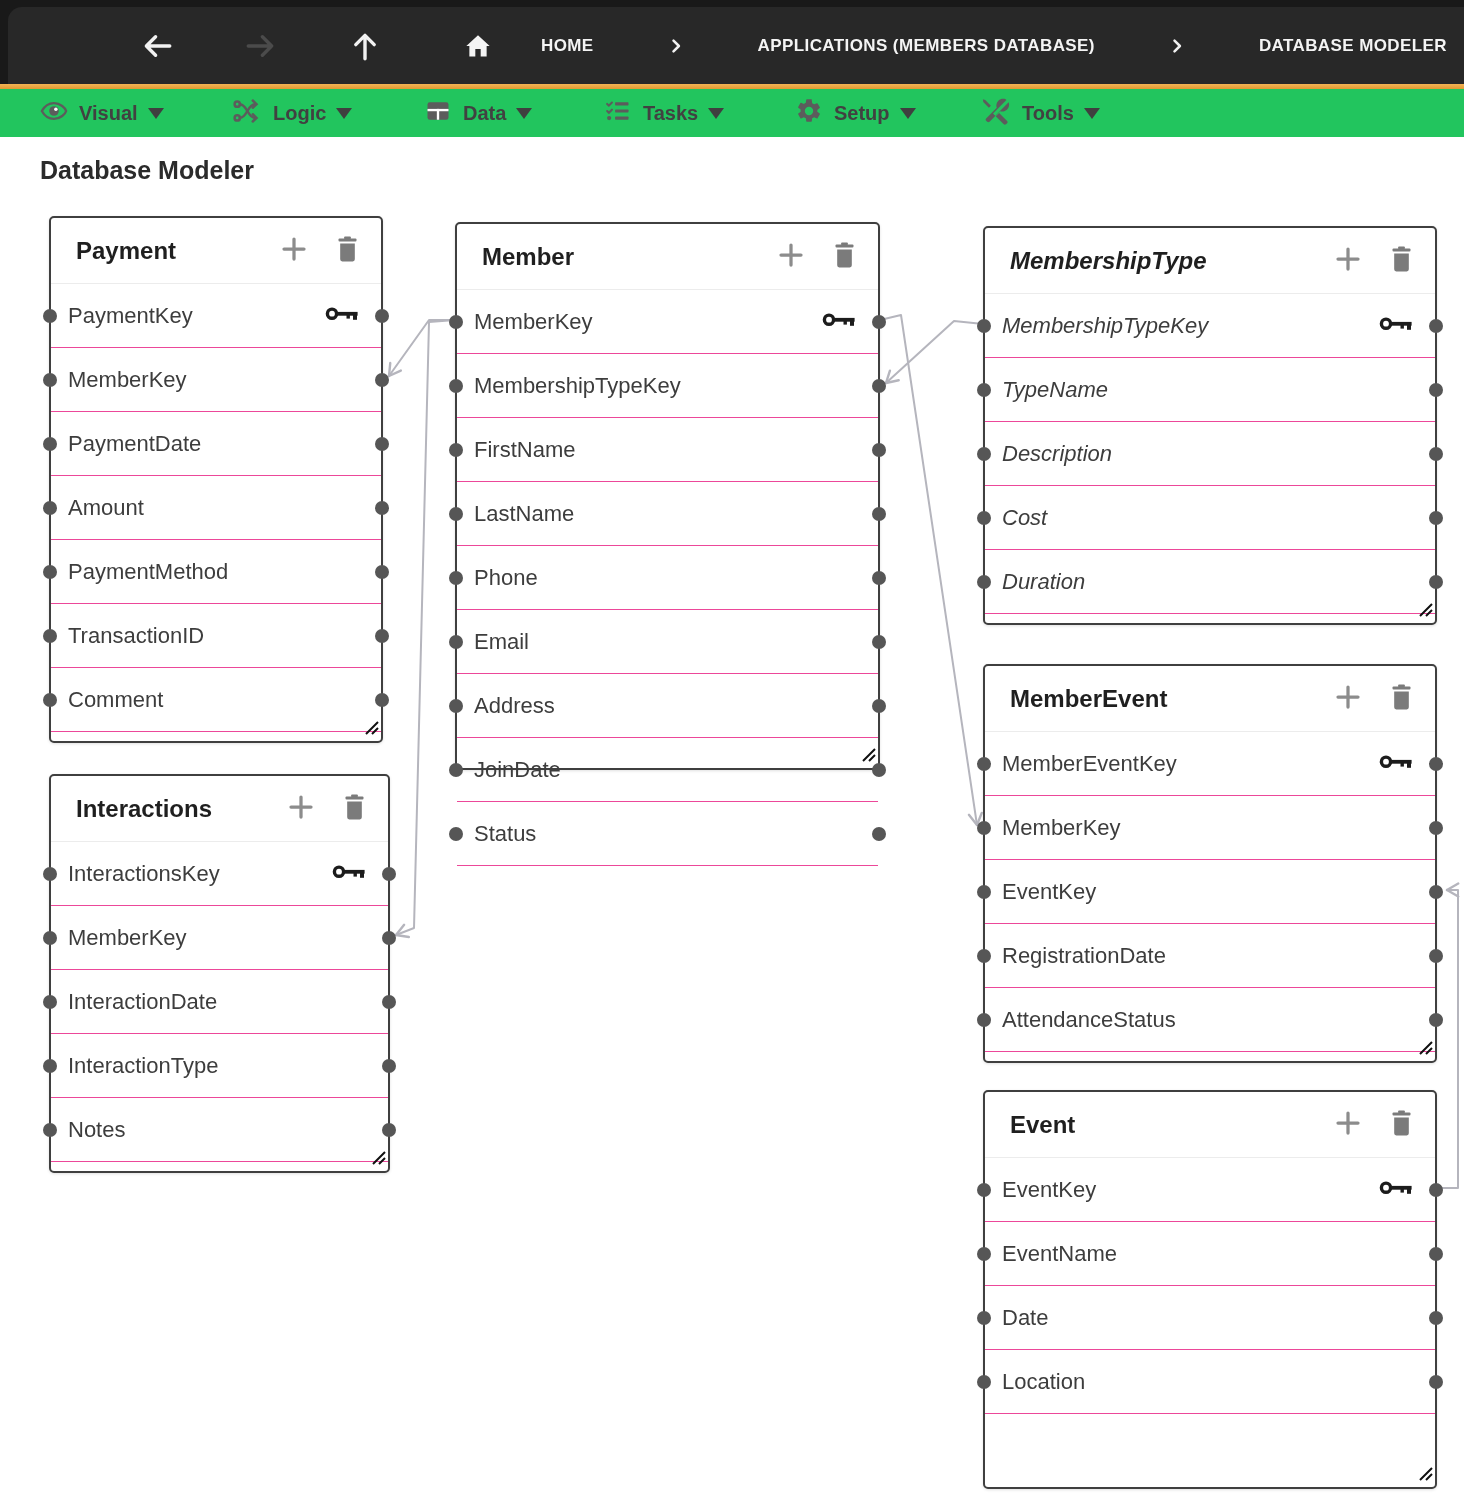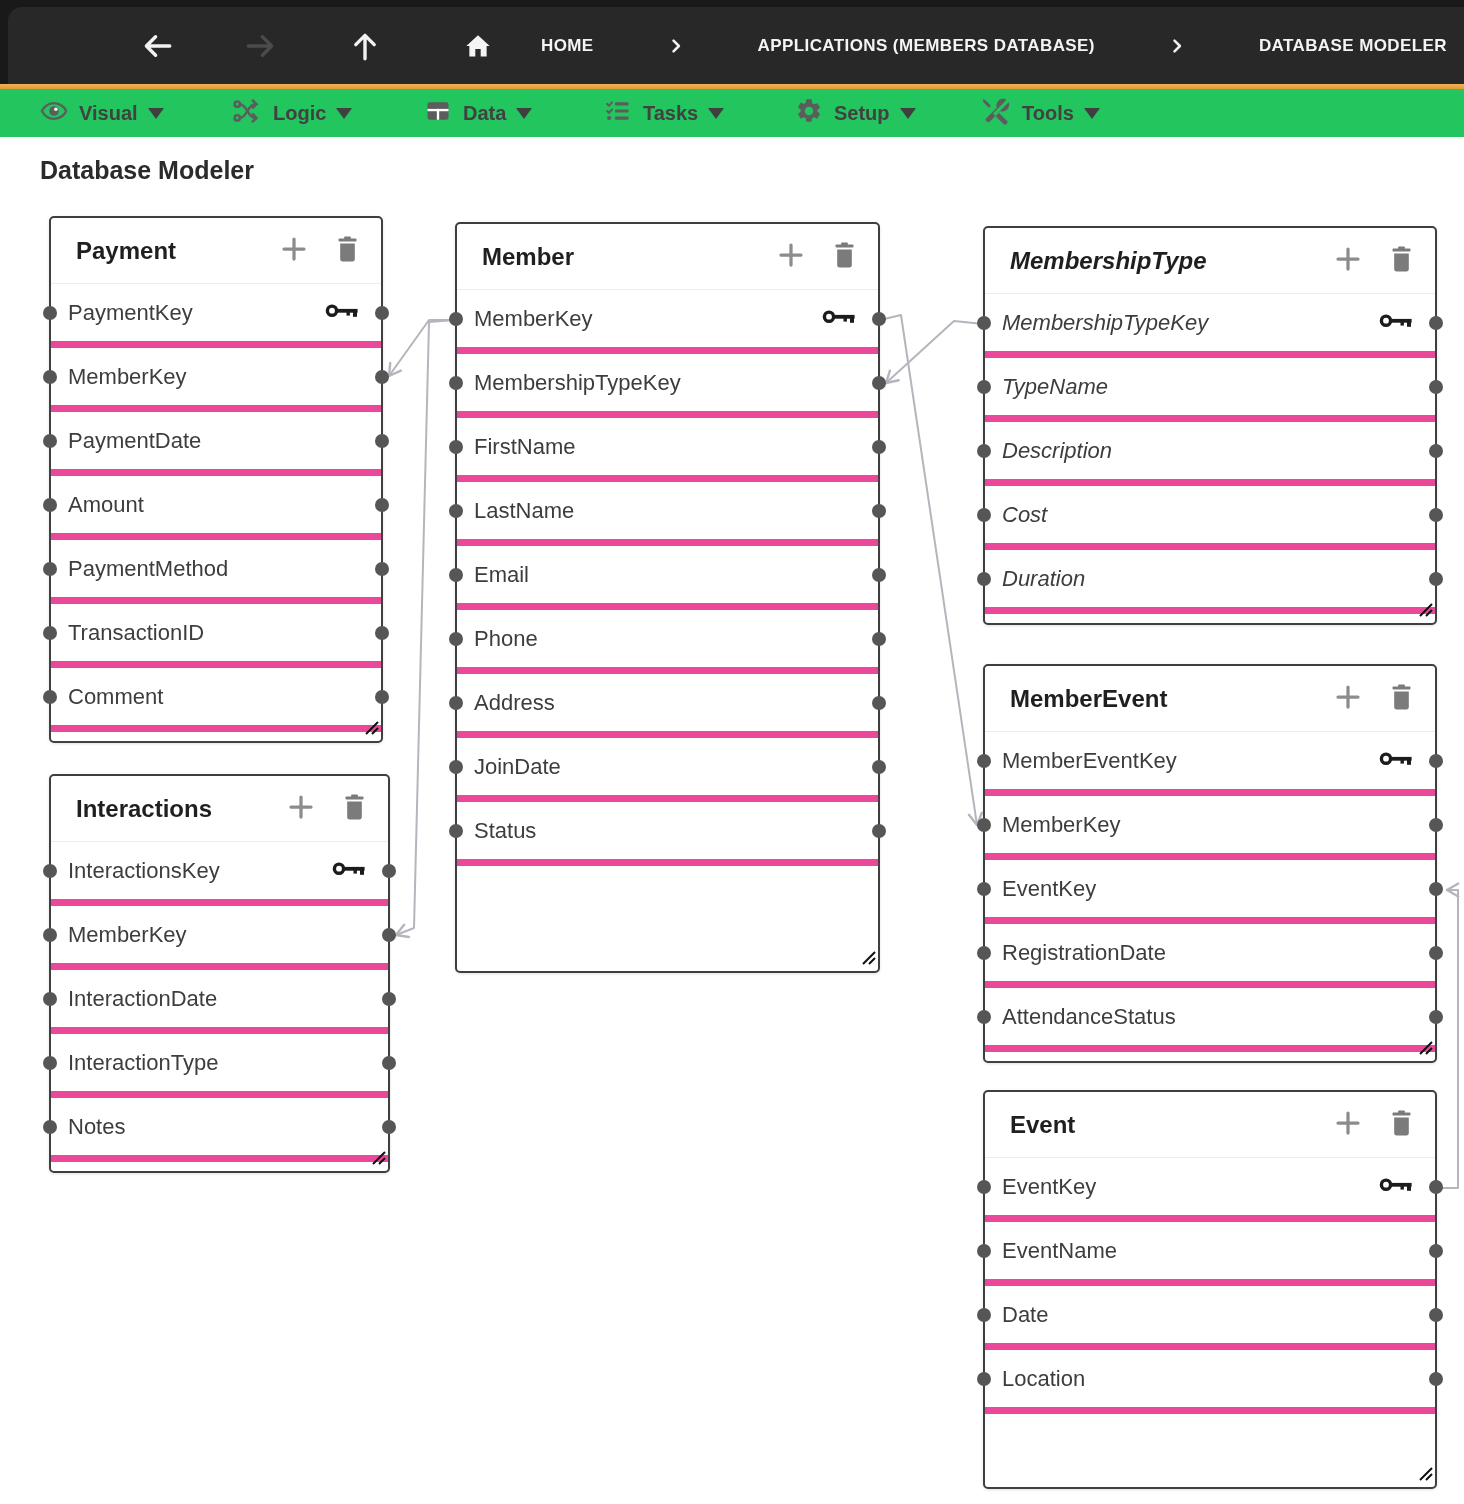--- a/index.html
+++ b/index.html
@@ -27,21 +27,21 @@
   #wires{position:absolute;left:0;top:0;z-index:1;}
   .dbtable{position:absolute;z-index:2;background:#fff;border:2px solid #3f3f3f;border-radius:5px;
     box-sizing:border-box;box-shadow:0 1px 3px rgba(0,0,0,.12);}
   .dbtable .hd{height:66px;display:flex;align-items:center;padding-left:25px;position:relative;
     border-bottom:1px solid #ececec;box-sizing:border-box;}
   .dbtable .hd .tname{font-size:24px;font-weight:bold;color:#1f1f1f;}
   .hd-btn{position:absolute;top:50%;transform:translateY(-50%);cursor:pointer;display:flex;}
   .btn-add{right:72px;}
   .btn-del{right:20px;}
   .row{position:relative;height:64px;display:flex;align-items:center;padding-left:17px;
-    border-bottom:7px solid #ec4899;box-sizing:border-box;cursor:pointer;}
+    border-bottom:1px solid #ec4899;box-sizing:border-box;cursor:pointer;}
   .row .fname{font-size:22px;color:#3d3d3d;}
   .dot{position:absolute;top:50%;width:14px;height:14px;border-radius:50%;background:#565656;
     transform:translateY(-50%);cursor:pointer;}
   .dot.l{left:-8px;}
   .dot.r{right:-8px;}
   .keyic{position:absolute;right:22px;top:50%;transform:translateY(-50%);}
   .resize{position:absolute;right:1px;bottom:1px;cursor:nwse-resize;}
 </style>
 </head>
 <body>
@@ -238,21 +238,21 @@
       </div>
       <div class="row">
         <span class="dot l"></span>
         <span class="fname">Comment</span>
         <span class="dot r"></span>
       </div>
       <span class="resize"><svg width="18" height="18" viewBox="0 0 18 18">
           <path d="M4 16 16 4M10 16l6-6" stroke="#111" stroke-width="2" fill="none"></path>
         </svg></span>
     </div>
-    <div class="dbtable" style="left: 455px; top: 222px; width: 425px; height: 751px;">
+    <div class="dbtable" style="left: 455px; top: 222px; width: 425px; height: 548px;">
       <div class="hd">
         <span class="tname">Member</span>
         <span class="hd-btn btn-add">
           <span><svg width="30" height="30" viewBox="0 0 24 24">
               <path d="M12 4v16M4 12h16" stroke="#8c8c8c" stroke-width="2.6" stroke-linecap="round"></path>
             </svg></span>
         </span>
         <span class="hd-btn btn-del">
           <span><svg width="27" height="30" viewBox="0 0 24 26">
               <g fill="#7b7b7b">
@@ -284,26 +284,26 @@
         <span class="fname">FirstName</span>
         <span class="dot r"></span>
       </div>
       <div class="row">
         <span class="dot l"></span>
         <span class="fname">LastName</span>
         <span class="dot r"></span>
       </div>
       <div class="row">
         <span class="dot l"></span>
+        <span class="fname">Phone</span>
+        <span class="dot r"></span>
+      </div>
+      <div class="row">
+        <span class="dot l"></span>
         <span class="fname">Email</span>
-        <span class="dot r"></span>
-      </div>
-      <div class="row">
-        <span class="dot l"></span>
-        <span class="fname">Phone</span>
         <span class="dot r"></span>
       </div>
       <div class="row">
         <span class="dot l"></span>
         <span class="fname">Address</span>
         <span class="dot r"></span>
       </div>
       <div class="row">
         <span class="dot l"></span>
         <span class="fname">JoinDate</span>

